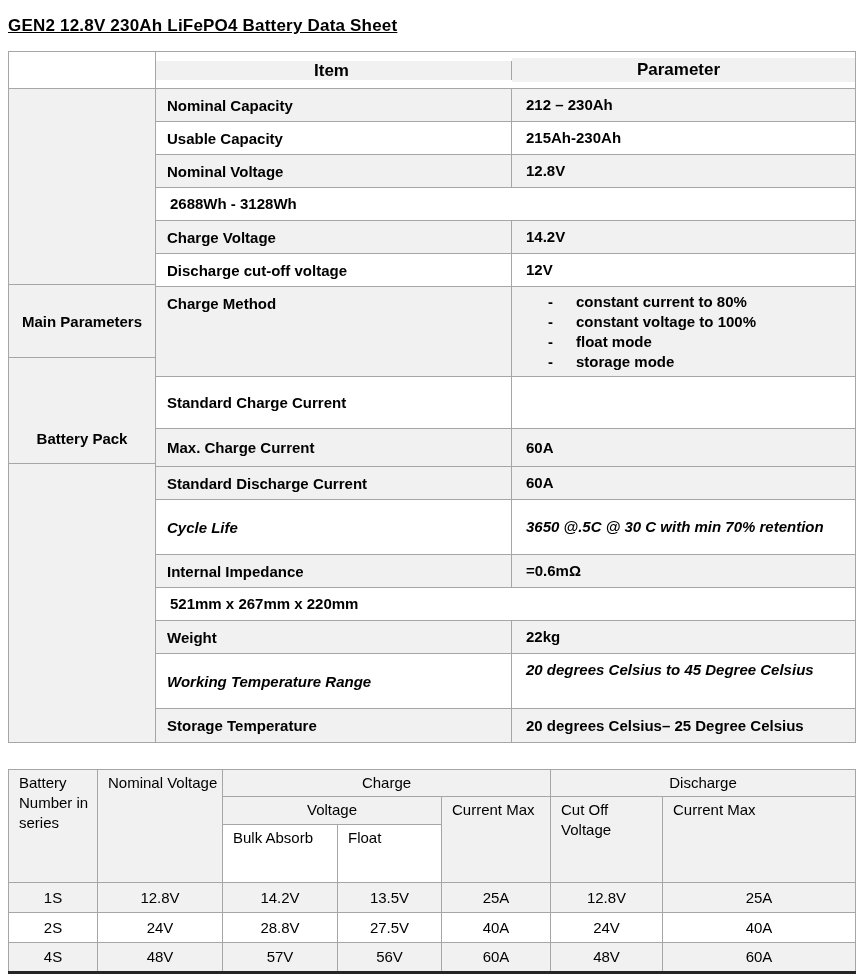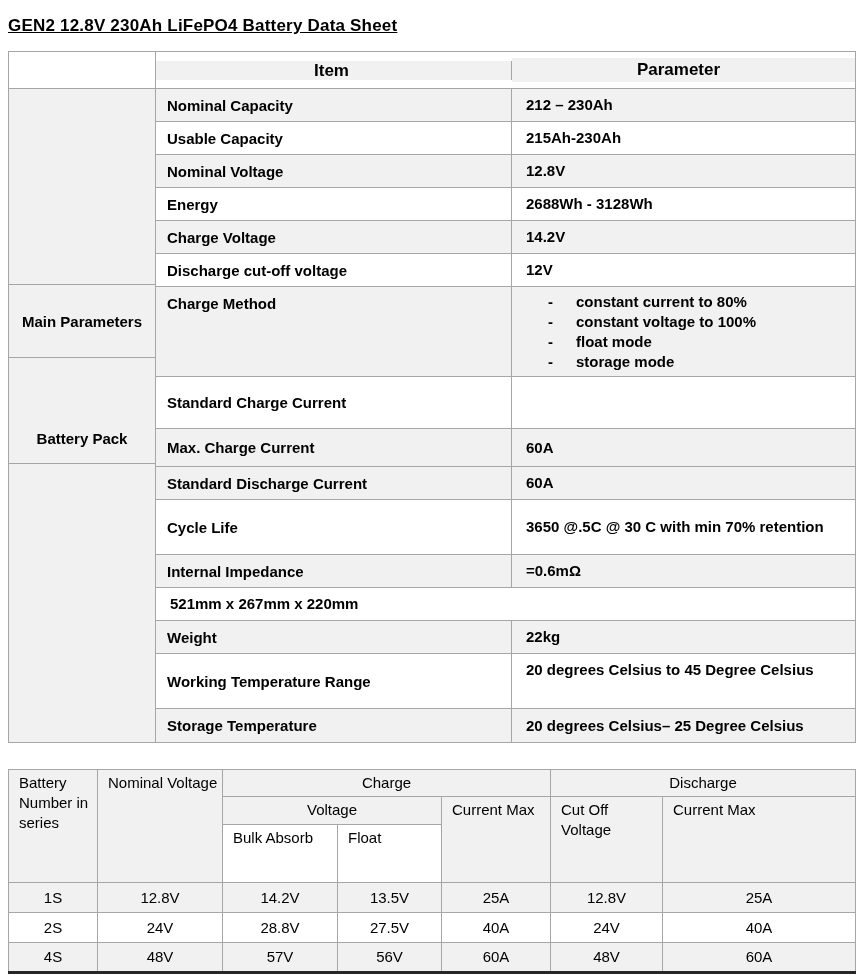--- a/index.html
+++ b/index.html
@@ -54,21 +54,21 @@
     flex: 1; display: flex; align-items: center;
     padding: 2px 10px 2px 14px; line-height: 20px;
   }
   .t1row.hdr { height: 37px; align-items: center; }
   .t1row.hdr .item, .t1row.hdr .param {
     justify-content: center; font-size: 17px; background: #f1f1f1;
     padding-left: 0;
   }
   .h38 { height: 38px !important; }
   .h52 { height: 52px !important; }
-  .h55 { height: 55px !important; }
+  .h55 { height: 55px !important; font-style: italic; }
   .h90 { height: 90px !important; }
   .shade .item, .shade .param { background: #f1f1f1; }
   .top-align .item { align-items: flex-start; padding-top: 7px; }
   .top-align .param { align-items: flex-start; padding-top: 5px; }
   .param-top .param { align-items: flex-start; padding-top: 6px; }
 
   .bullets { display: flex; flex-direction: column; width: 100%; }
   .bullet { display: flex; line-height: 20px; }
   .bullet .dash { margin-left: 22px; width: 28px; flex: 0 0 28px; }
 
@@ -127,21 +127,20 @@
         <div class="item">Usable Capacity</div>
         <div class="param">215Ah-230Ah</div>
       </div>
 
       <div class="t1row shade">
         <div class="item">Nominal Voltage</div>
         <div class="param">12.8V</div>
       </div>
 
       <div class="t1row">
-        <div class="item">Energy</div>
         <div class="param">2688Wh - 3128Wh</div>
       </div>
 
       <div class="t1row shade">
         <div class="item">Charge Voltage</div>
         <div class="param">14.2V</div>
       </div>
 
       <div class="t1row">
         <div class="item">Discharge cut-off voltage</div>

